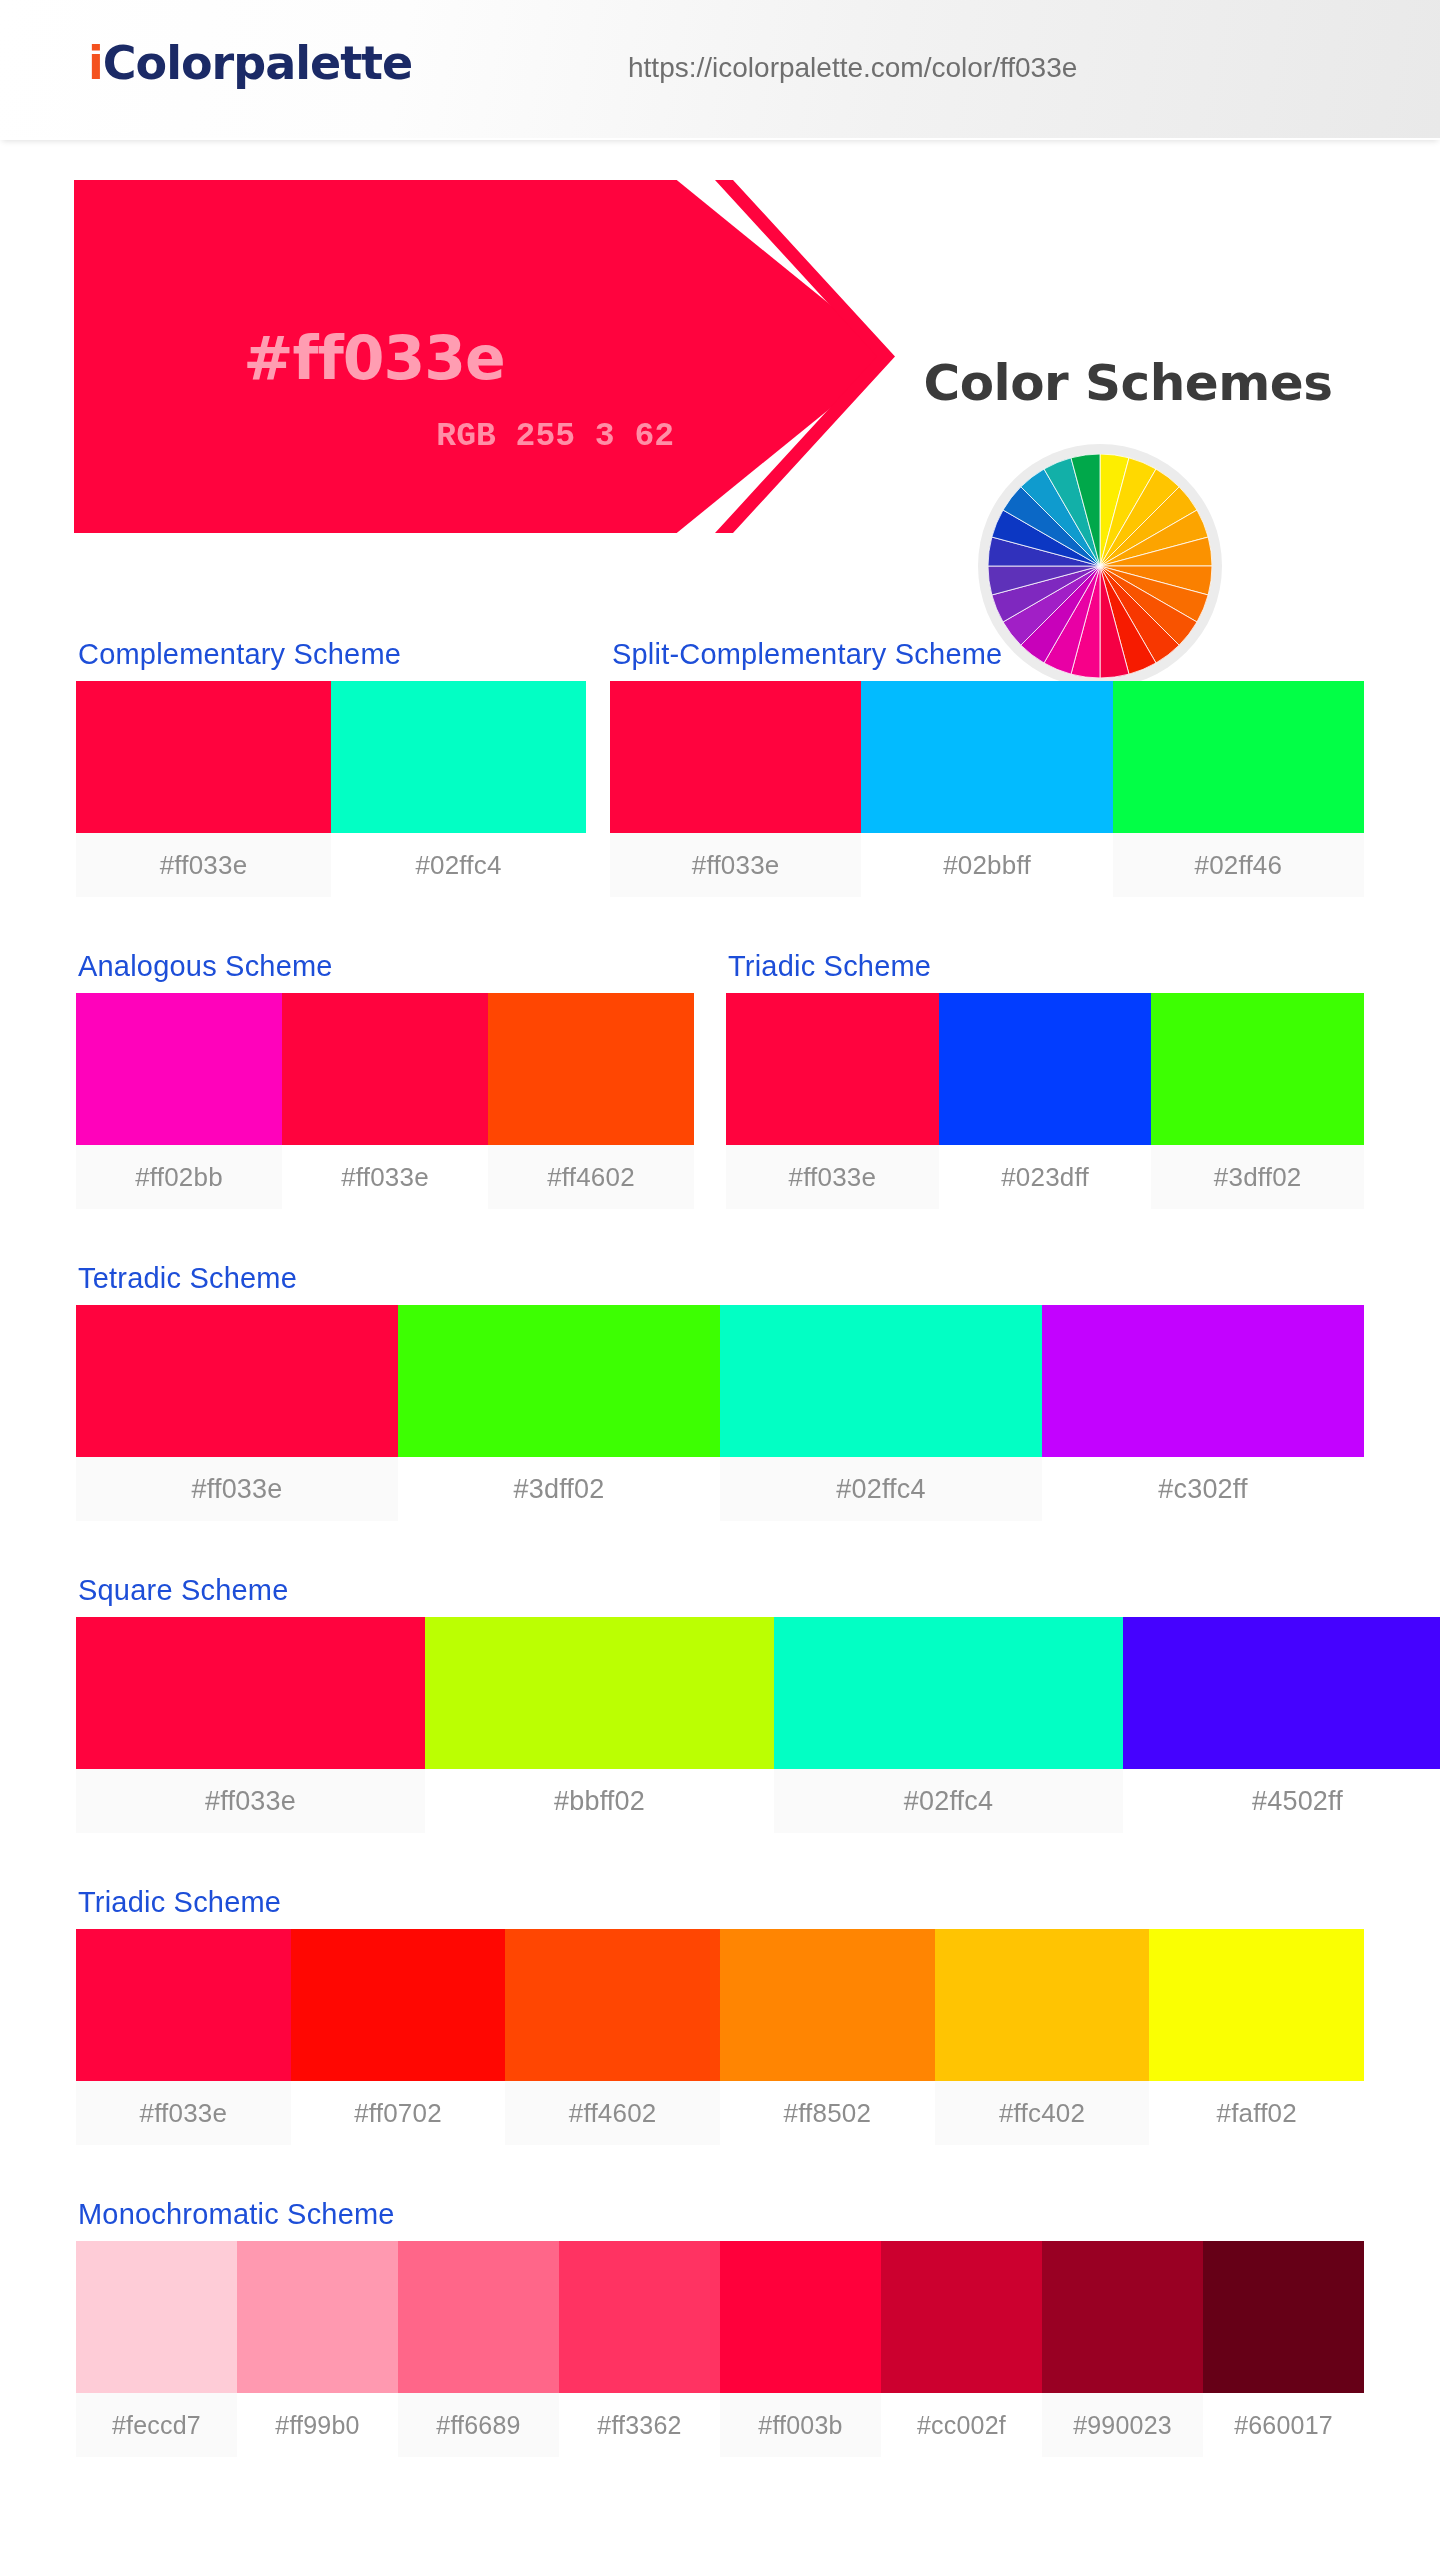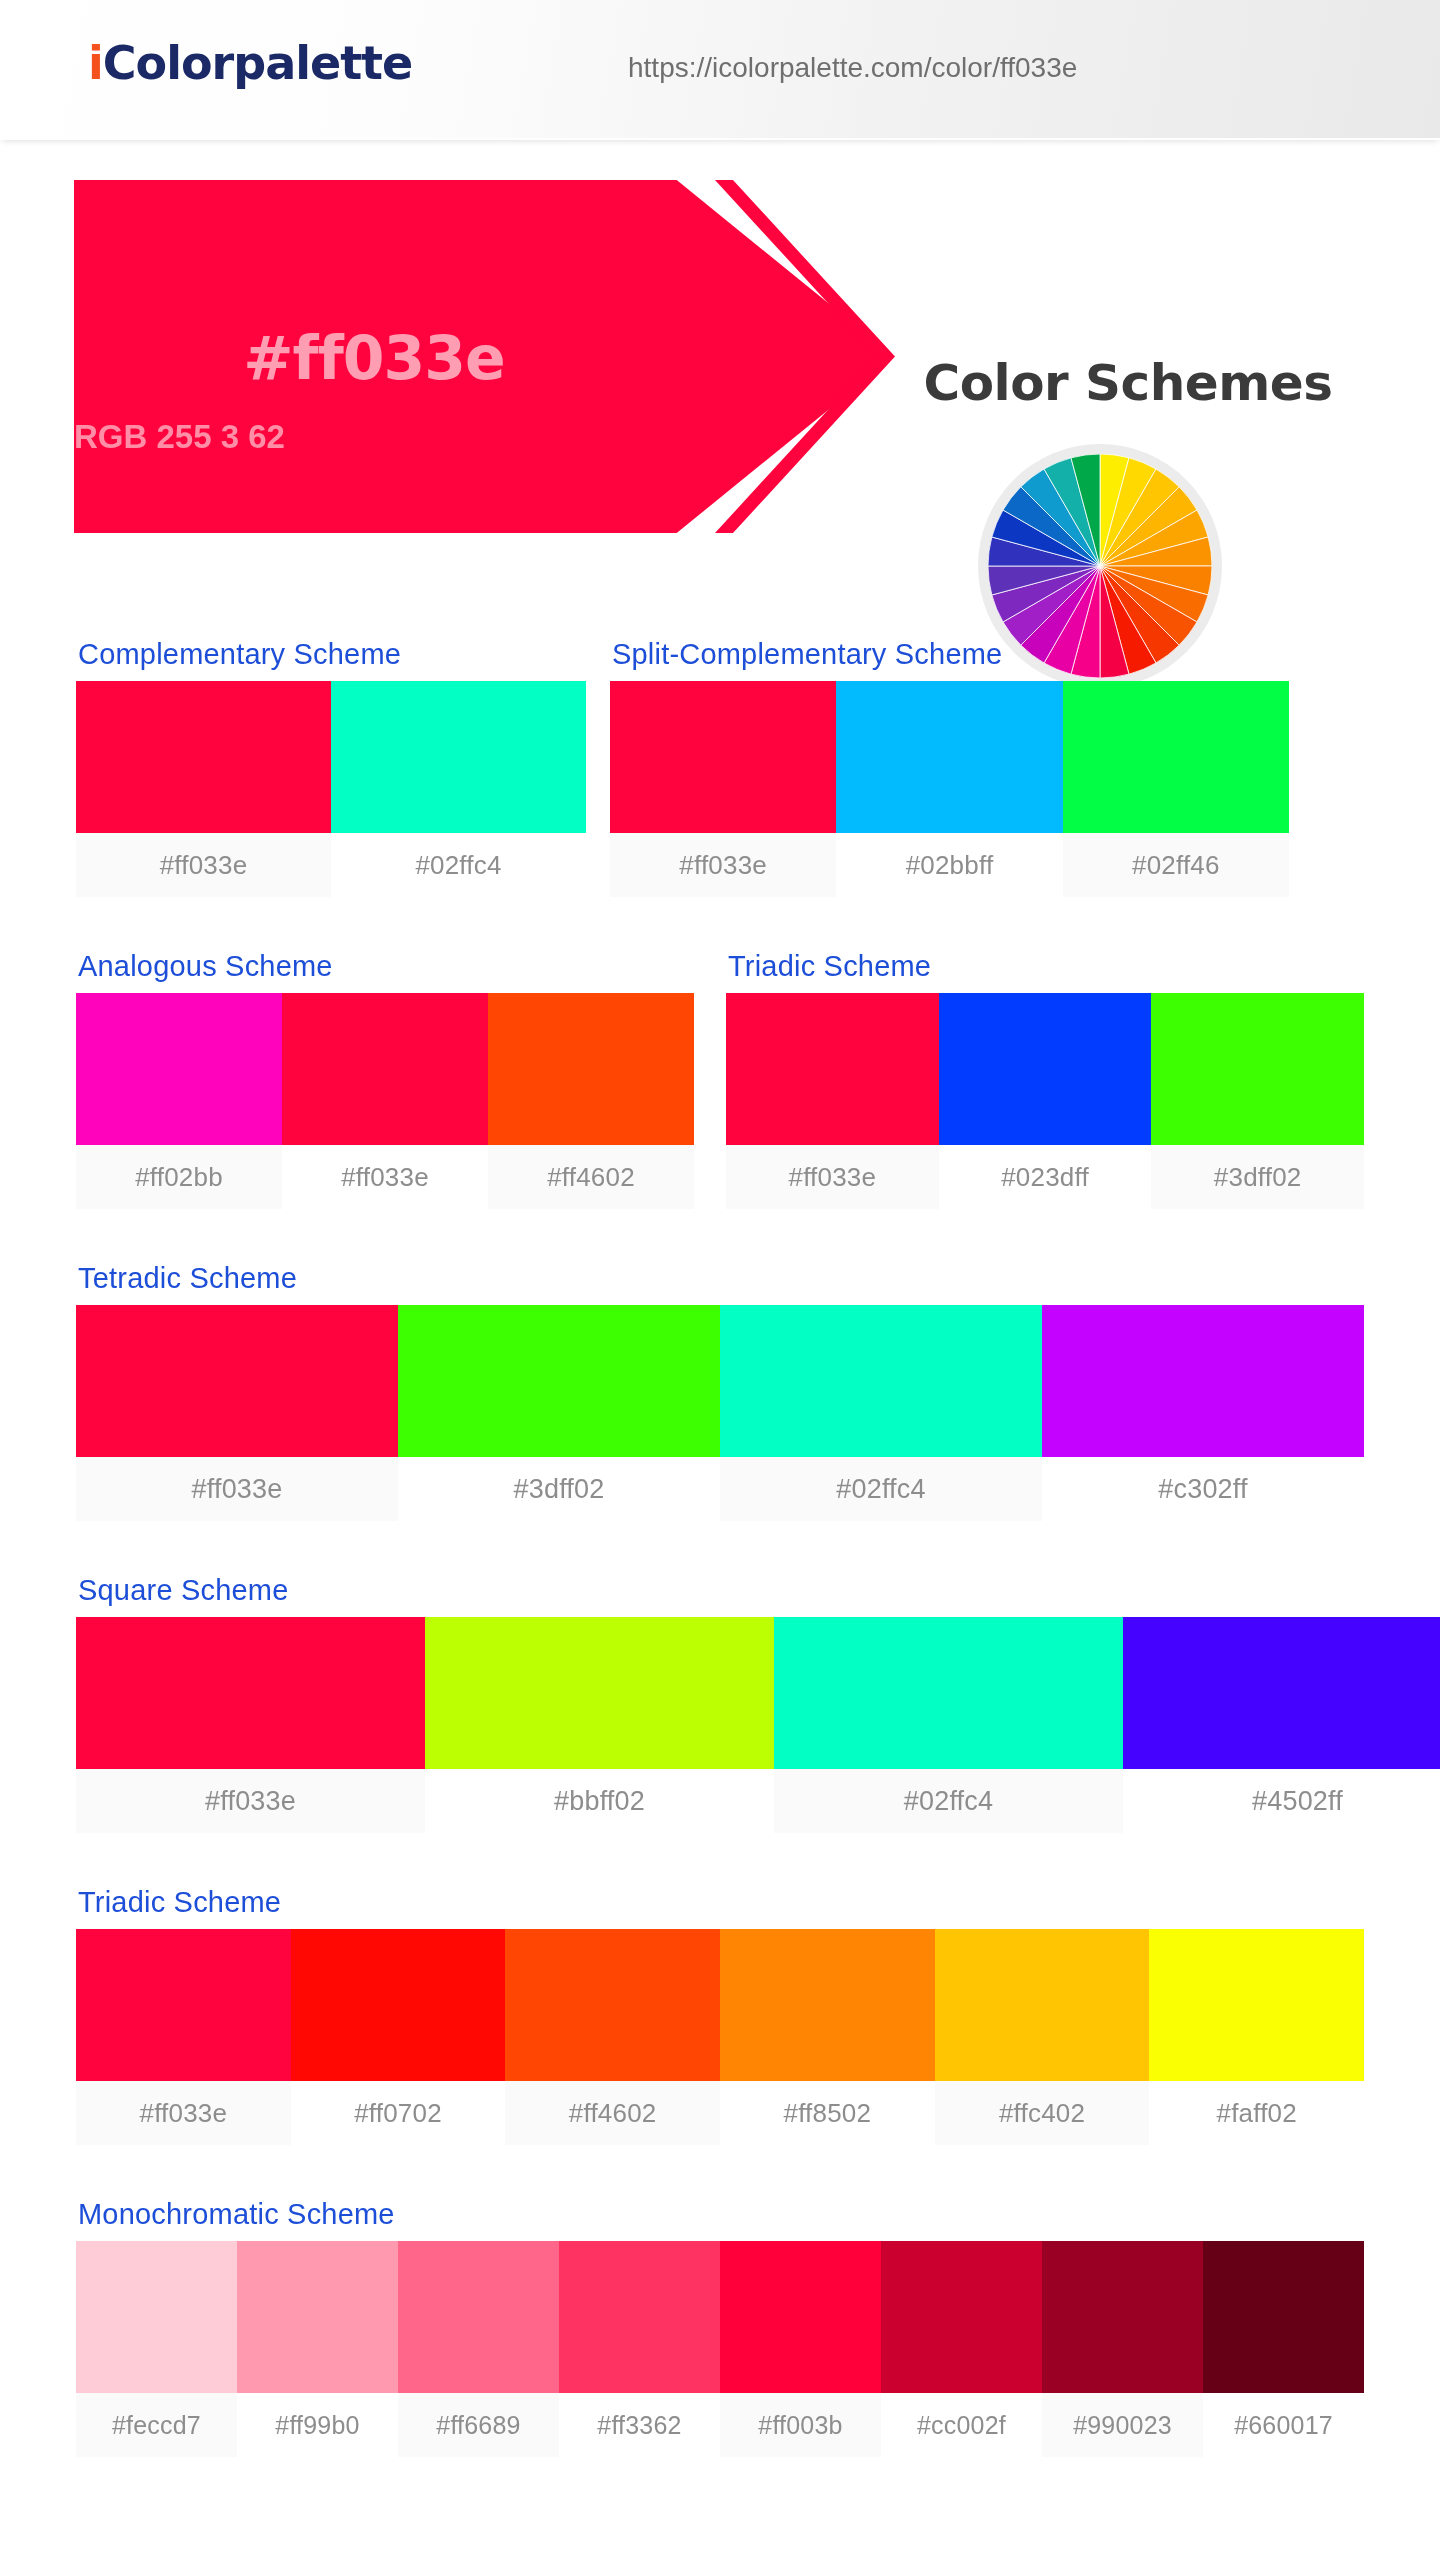--- a/index.html
+++ b/index.html
@@ -96,25 +96,25 @@
     font-weight: bold;
     color: #ff9db2;
     font-family: "DejaVu Sans", sans-serif;
     letter-spacing: -1px;
   }
   .hero-rgb {
     position: absolute;
     left: 74px;
     top: 250px;
     width: 600px;
-    text-align: left;
+    text-align: right;
     font-size: 33px;
     font-weight: bold;
     color: #ff8ea6;
-    font-family: Liberation Sans, sans-serif;
+    font-family: Liberation Mono, monospace;
     letter-spacing: 0px;
   }
 
   .schemes-title {
     position: absolute;
     left: 868px;
     top: 186px;
     width: 520px;
     text-align: center;
     font-size: 50px;
@@ -254,21 +254,21 @@
           <div class="swatch-col">
             <div class="swatch-box" style="background: rgb(255, 3, 62);"></div>
             <div class="swatch-label">#ff033e</div>
           </div>
           <div class="swatch-col">
             <div class="swatch-box" style="background: rgb(2, 255, 196);"></div>
             <div class="swatch-label">#02ffc4</div>
           </div>
         </div>
       </div>
-      <div class="scheme scheme-narrow" style="left: 610px; top: 638px; width: 679px;">
+      <div class="scheme scheme-narrow" style="left: 610px; top: 638px; width: 754px;">
         <div class="scheme-title">Split-Complementary Scheme</div>
         <div class="swatch-row">
           <div class="swatch-col">
             <div class="swatch-box" style="background: rgb(255, 3, 62);"></div>
             <div class="swatch-label">#ff033e</div>
           </div>
           <div class="swatch-col">
             <div class="swatch-box" style="background: rgb(2, 187, 255);"></div>
             <div class="swatch-label">#02bbff</div>
           </div>

